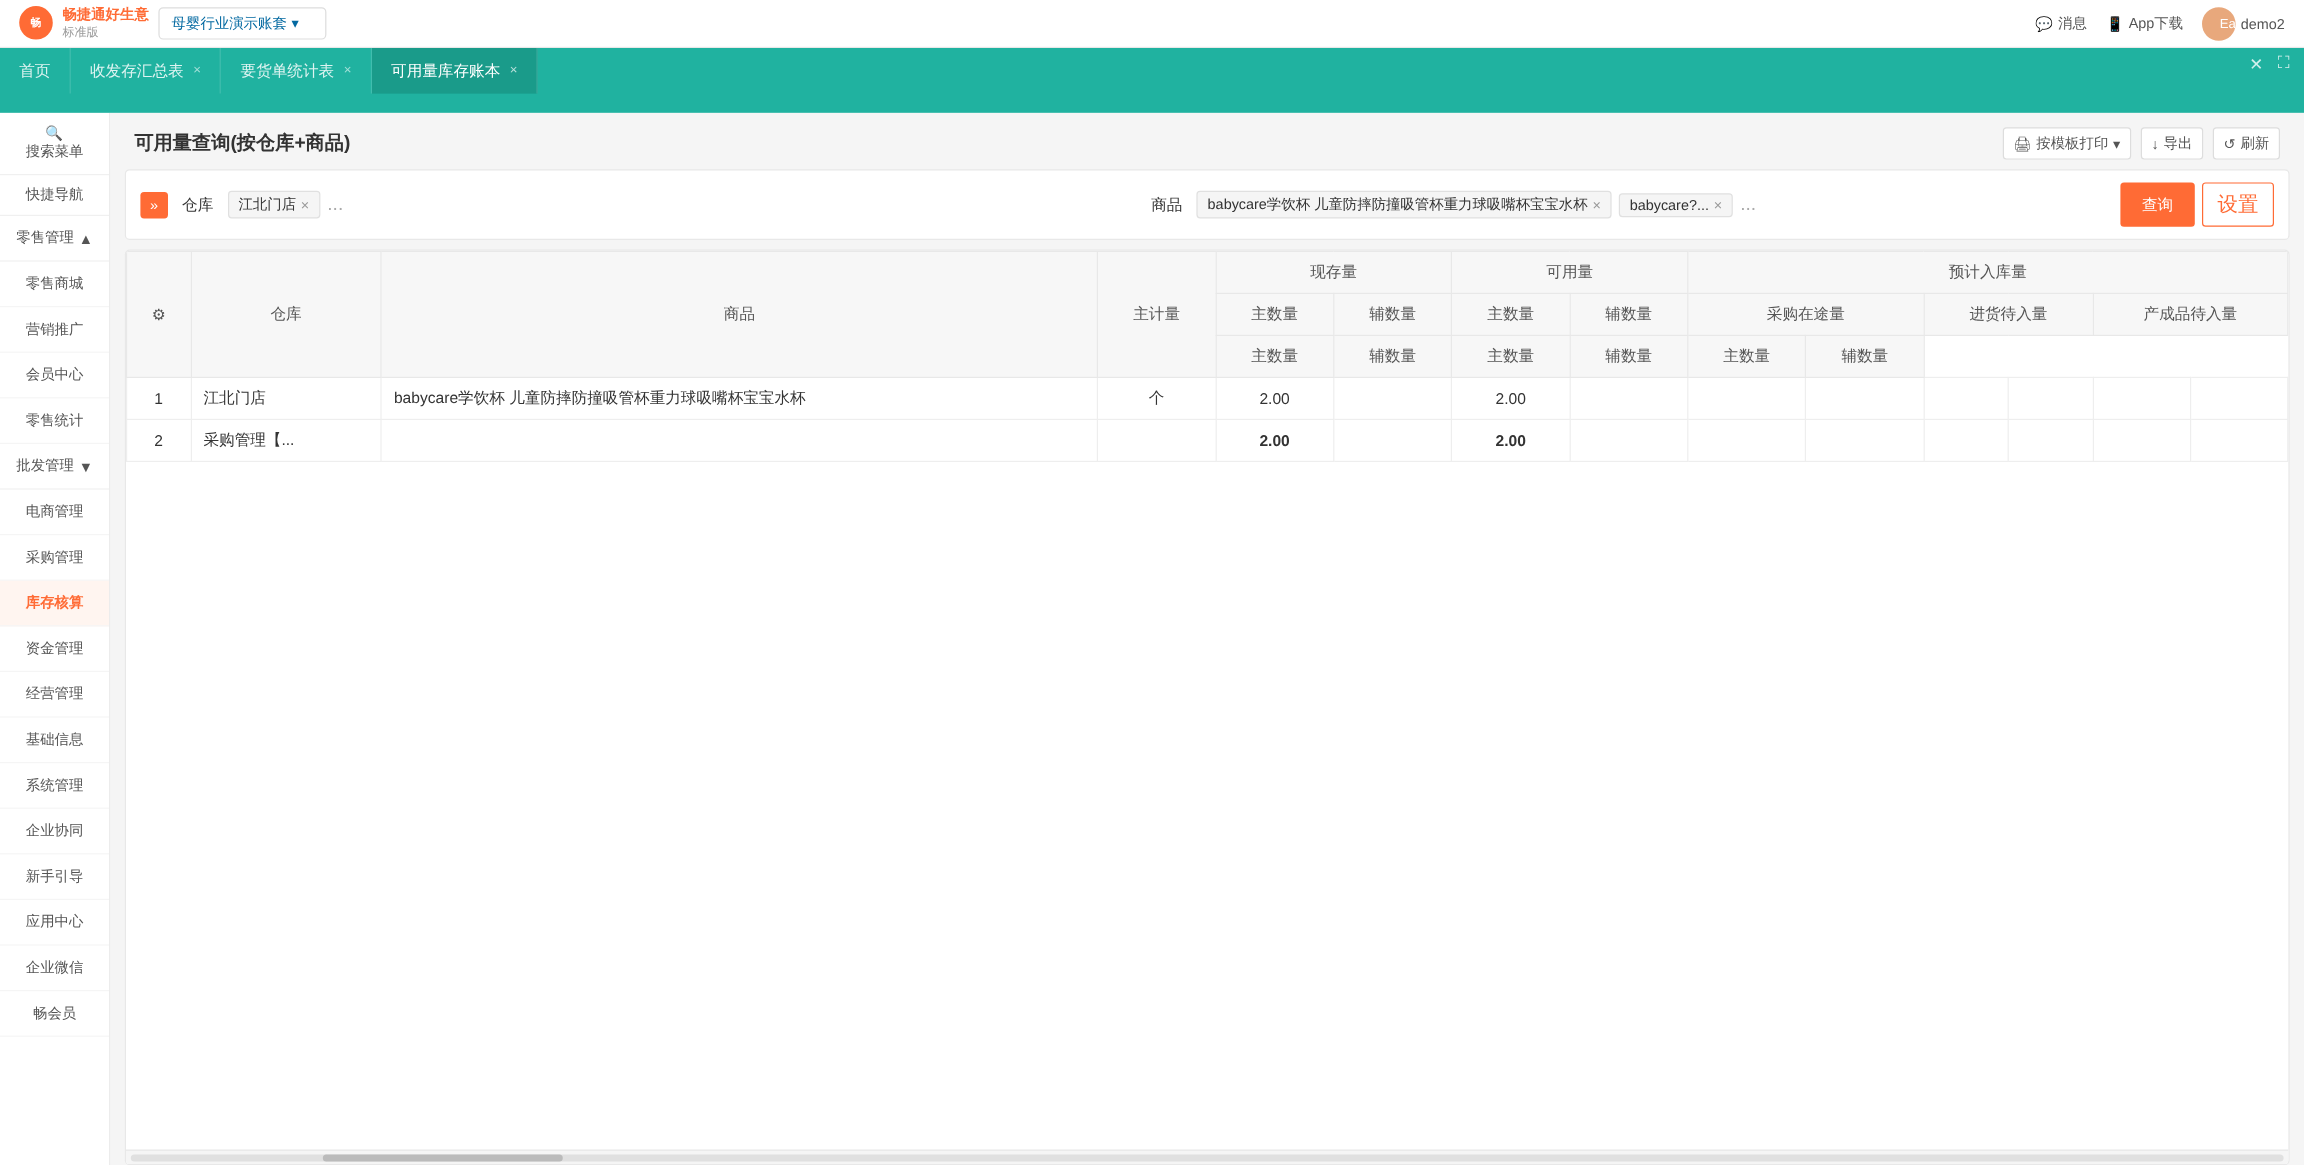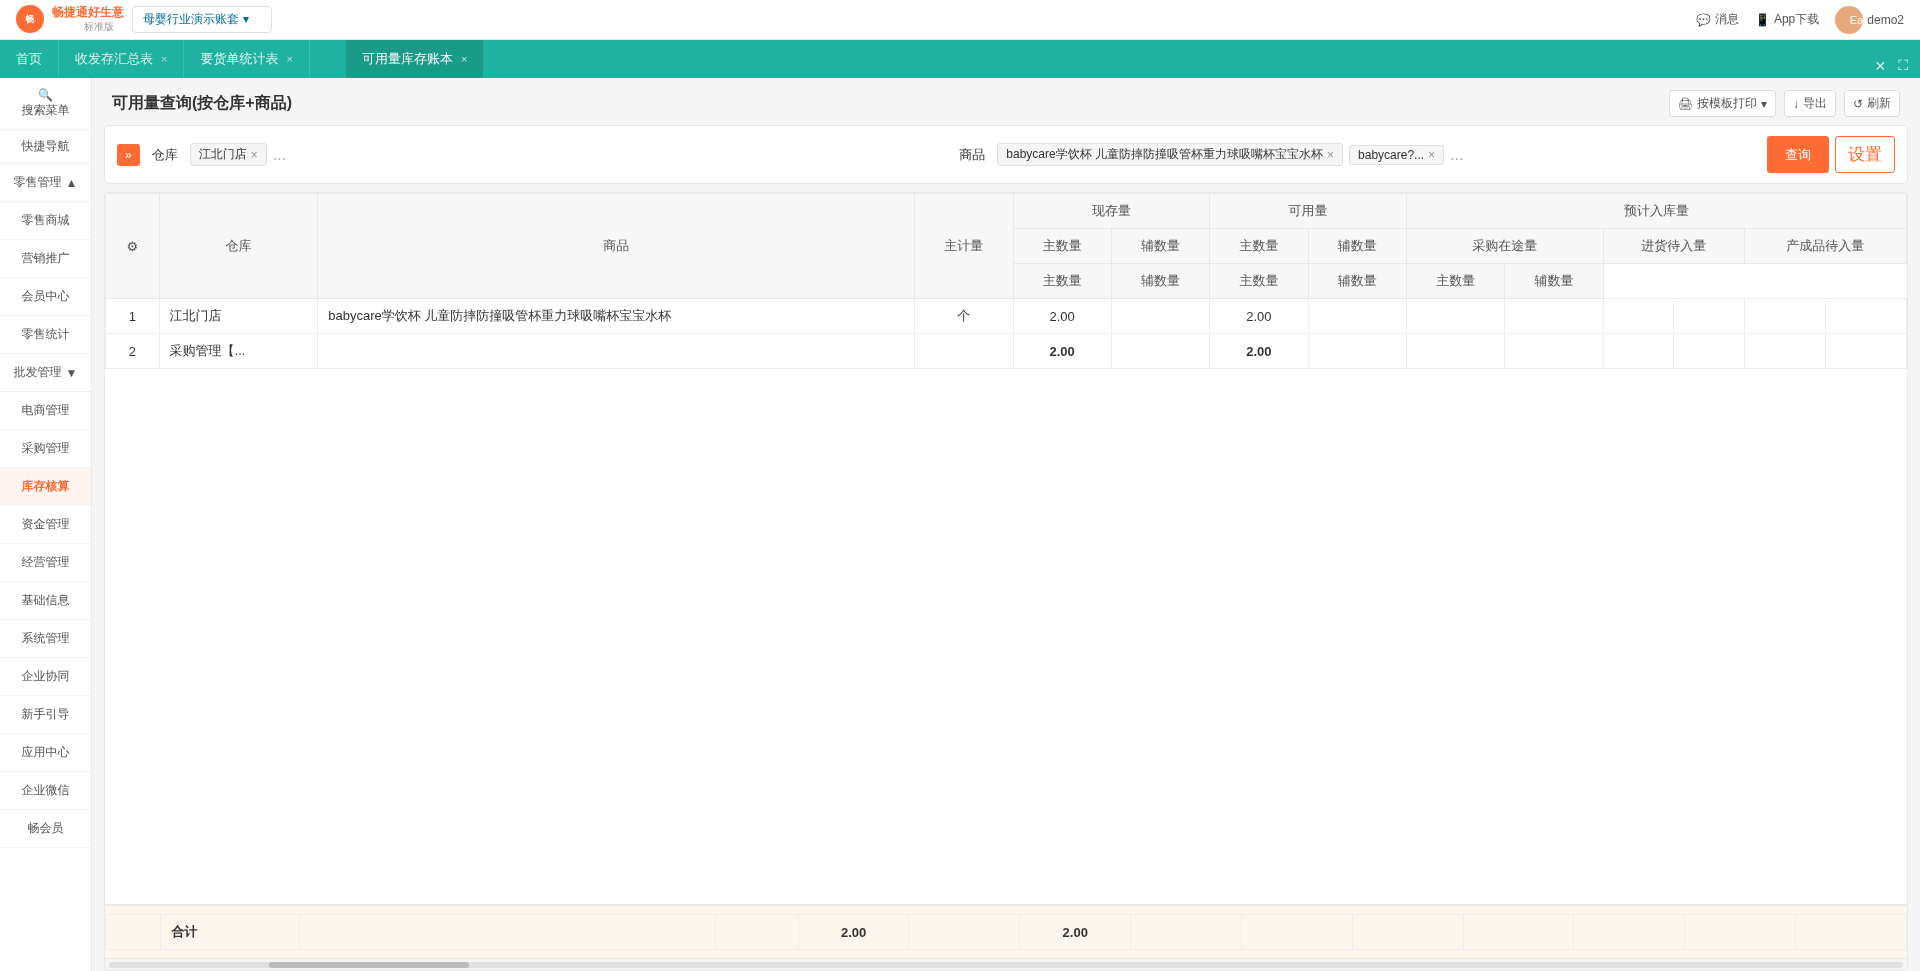--- a/index.html
+++ b/index.html
@@ -12,53 +12,52 @@
       display: flex;
       align-items: center;
       justify-content: space-between;
       padding: 0 16px;
       border-bottom: 1px solid #e8e8e8;
       flex-shrink: 0;
     }
     .top-bar-left { display: flex; align-items: center; gap: 8px; }
     .logo-icon { width: 28px; height: 28px; background: #ff6b35; border-radius: 50%; display: flex; align-items: center; justify-content: center; color: white; font-size: 10px; font-weight: bold; }
     .brand-text { font-size: 12px; color: #ff6b35; font-weight: bold; line-height: 1.2; }
-    .brand-sub { font-size: 10px; color: #999; margin-left: 32px; }
+    .brand-sub { font-size: 10px; color: #999; }
     .industry-select { display: flex; align-items: center; gap: 4px; padding: 4px 10px; border: 1px solid #ddd; border-radius: 4px; font-size: 12px; color: #0369a1; cursor: pointer; min-width: 140px; }
     .top-bar-right { display: flex; align-items: center; gap: 16px; }
     .top-right-item { display: flex; align-items: center; gap: 4px; font-size: 12px; color: #555; cursor: pointer; }
     .avatar { width: 28px; height: 28px; border-radius: 50%; background: #f0a060; display: flex; align-items: center; justify-content: font-size:10px; overflow: hidden; }
 
     
     .nav-tabs {
-      height: 38px;
+      height: 54px;
       background: #20b2a0;
       display: flex;
-      align-items: flex-end;
+      align-items: flex-start;
       padding: 0 0 0 0;
       flex-shrink: 0;
       position: relative;
     }
     .nav-tab {
       height: 38px;
       padding: 0 16px;
       display: flex;
       align-items: center;
       gap: 6px;
       font-size: 13px;
       color: rgba(255,255,255,0.85);
       cursor: pointer;
       white-space: nowrap;
       border-right: 1px solid rgba(255,255,255,0.15);
     }
     .nav-tab.active {
       background: #1a9b8a;
       color: #fff;
       font-weight: 500;
-      margin-left: 36px;
     }
     .nav-tab .close-x {
       font-size: 11px;
       opacity: 0.7;
       margin-left: 2px;
     }
     .nav-tab-home { padding: 0 16px; }
     .nav-tabs-right {
       margin-left: auto;
       display: flex;
@@ -516,42 +515,20 @@
               <td></td>
               <td></td>
               <td></td>
               <td></td>
               <td></td>
             </tr>
           </tbody>
         </table>
       </div>
 
-      <div class="table-footer">
-        <table>
-          <tbody>
-              <tr>
-            <td style="width:40px;"></td>
-            <td style="width:100px;text-align:left;font-weight:bold;">合计</td>
-            <td style="width:300px;"></td>
-            <td style="width:60px;"></td>
-            <td style="width:80px;font-weight:bold;">2.00</td>
-            <td style="width:80px;"></td>
-            <td style="width:80px;font-weight:bold;">2.00</td>
-            <td style="width:80px;"></td>
-            <td style="width:80px;"></td>
-            <td style="width:80px;"></td>
-            <td style="width:80px;"></td>
-            <td style="width:80px;"></td>
-            <td style="width:80px;"></td>
-            <td style="width:80px;"></td>
-          </tr>
-        </tbody>
-          </table>
-      </div>
 
       <div class="scroll-bar-area">
         <div class="scroll-track">
           <div class="scroll-thumb"></div>
         </div>
       </div>
     </div>
 
   </div>
 </div>

